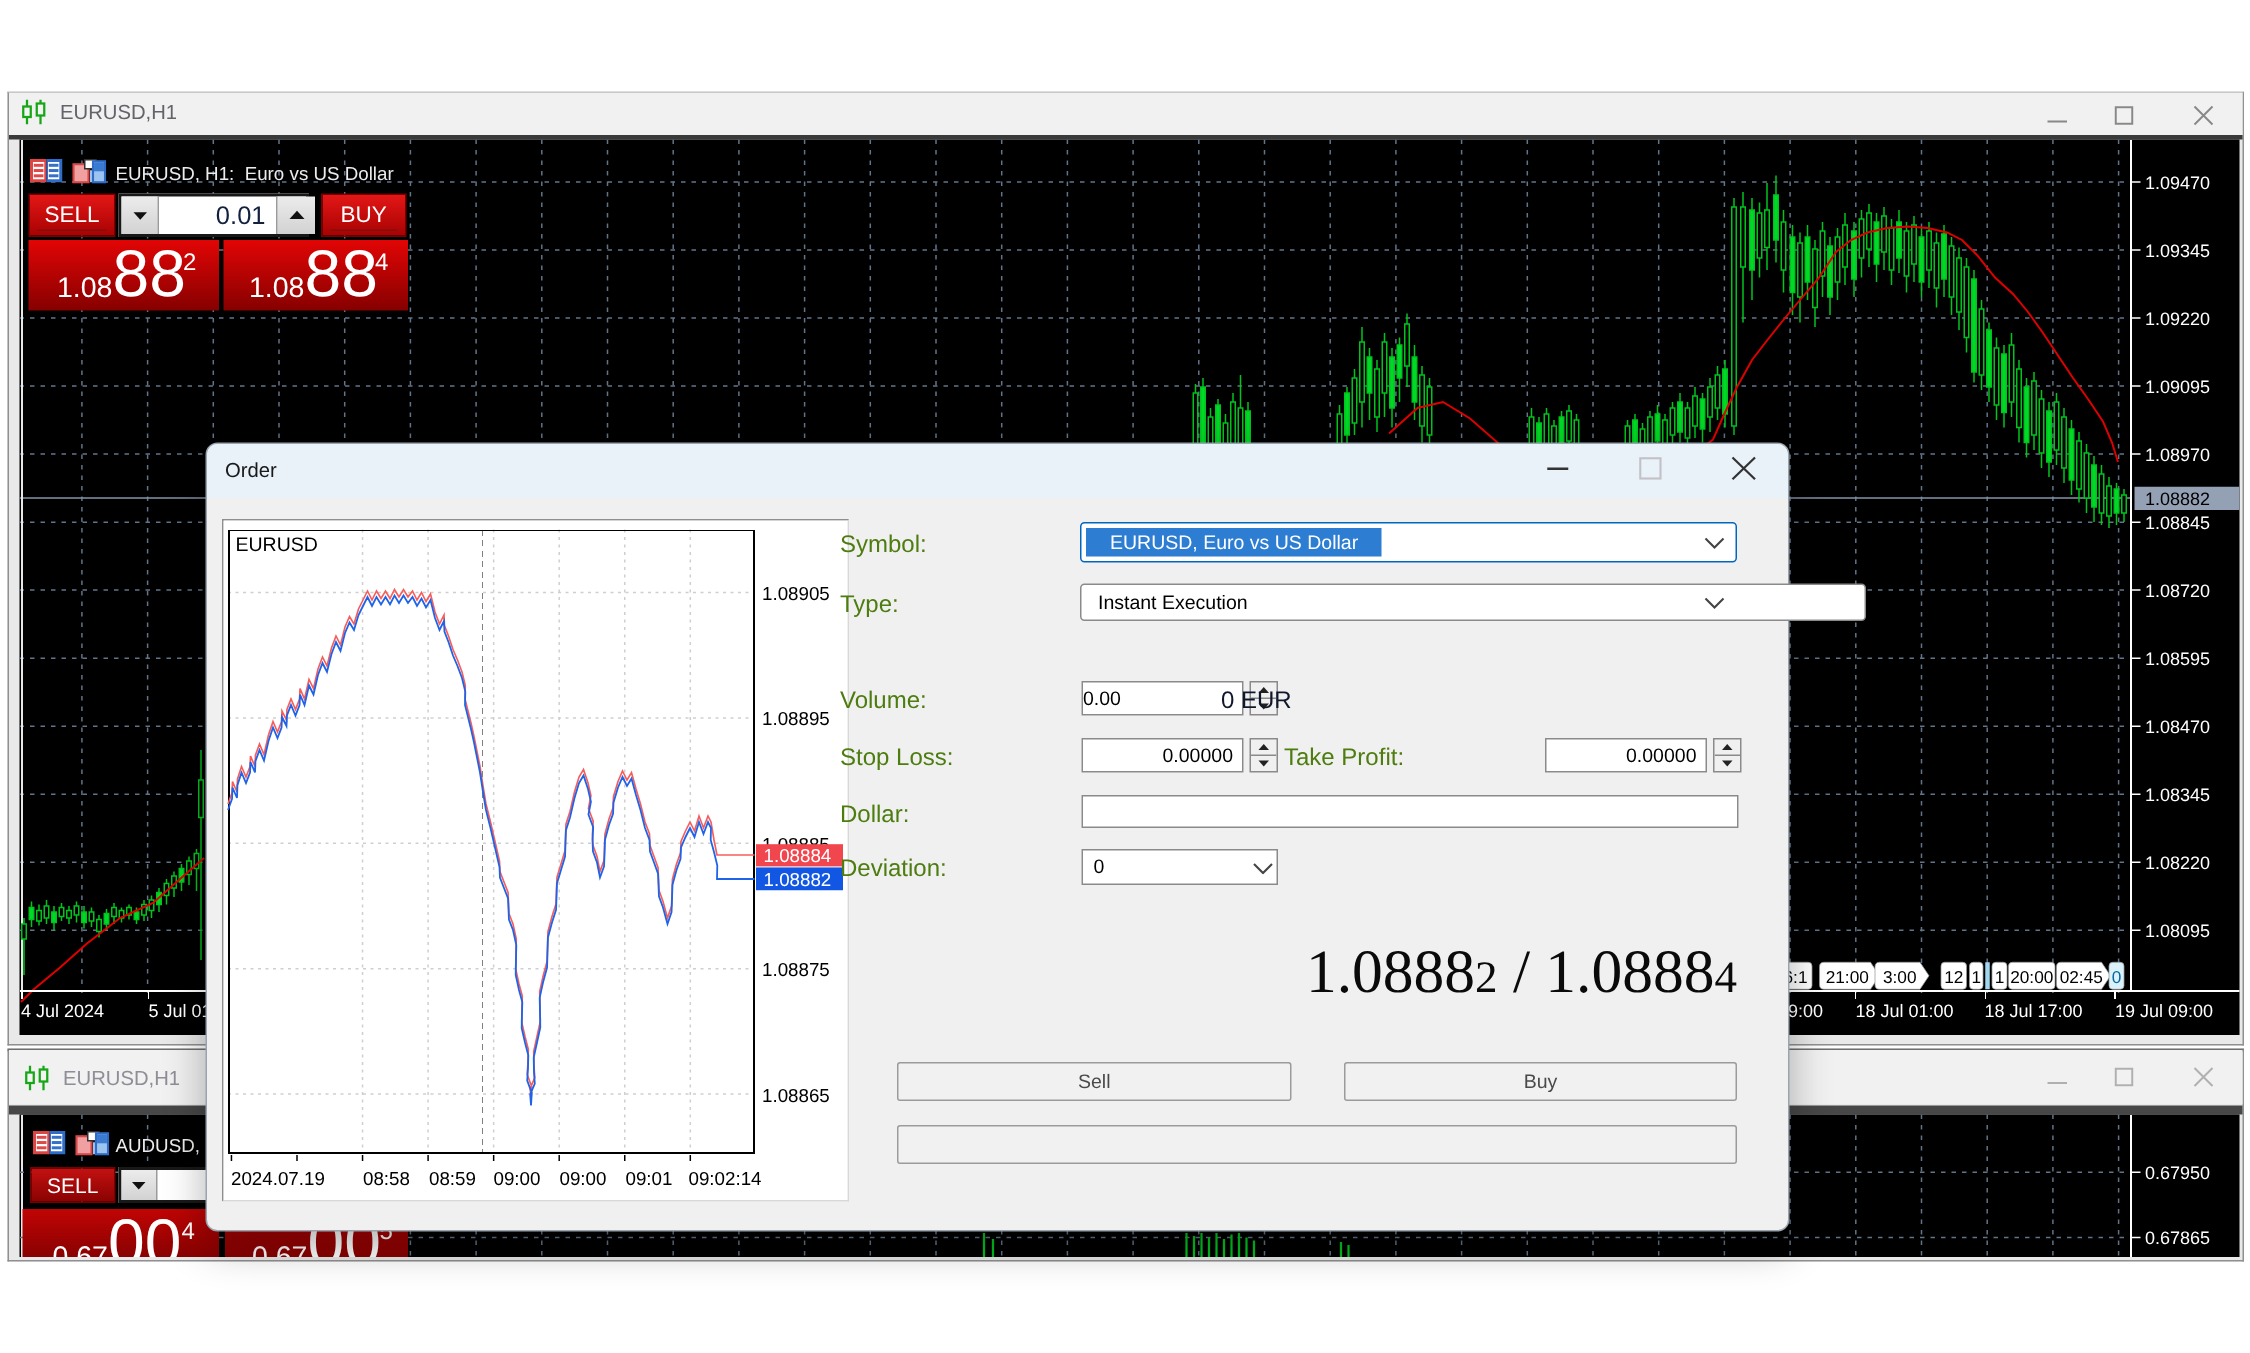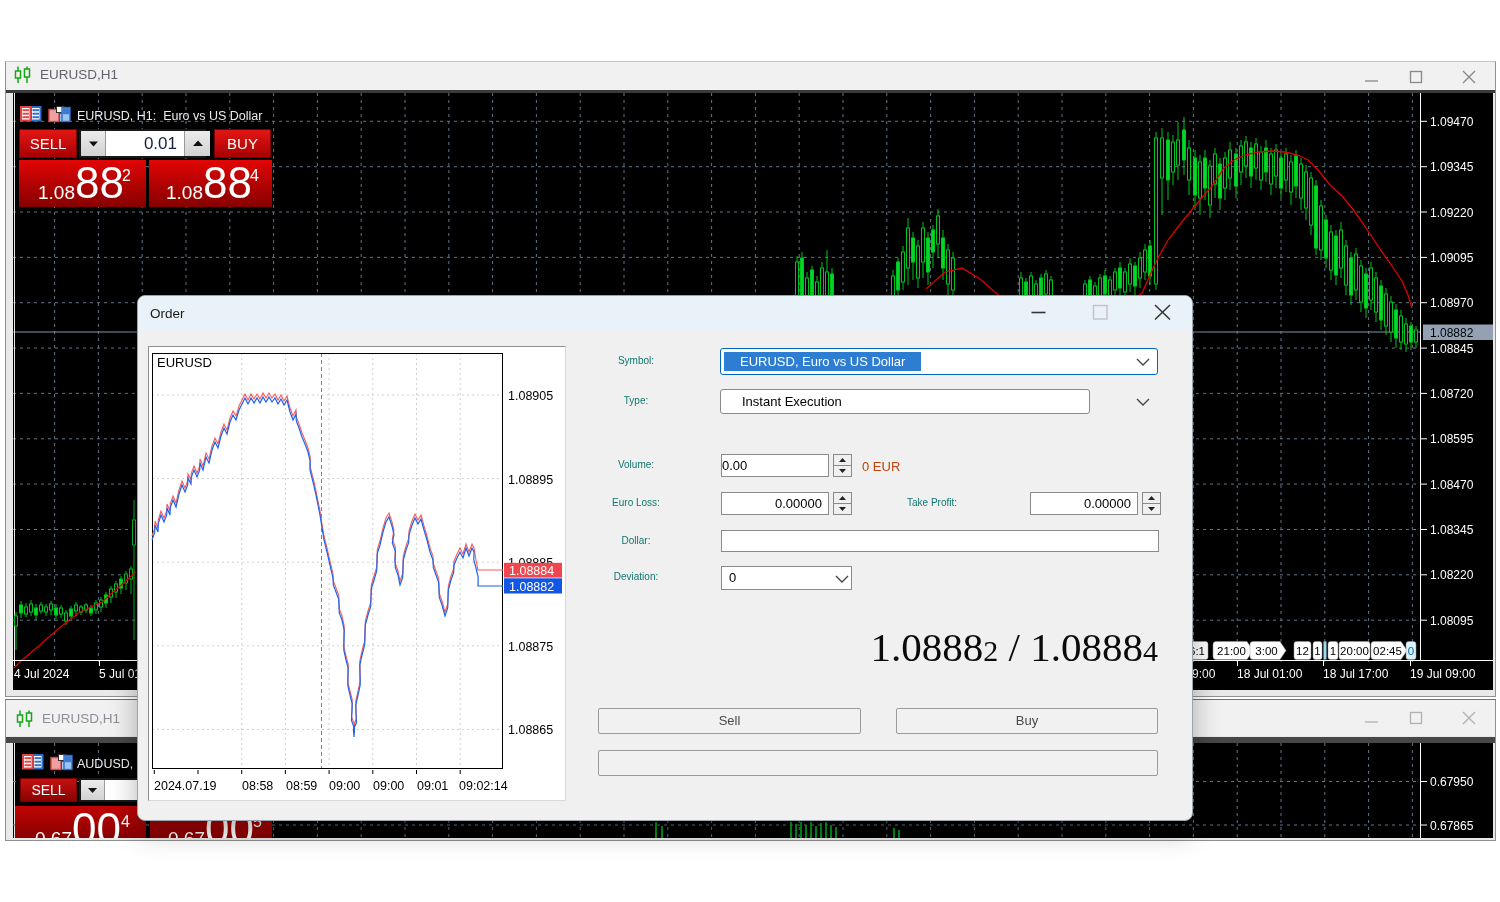--- a/index.html
+++ b/index.html
@@ -1,20 +1,20 @@
 <!DOCTYPE html>
 <html><head><meta charset="utf-8"><style>
 *{margin:0;padding:0;box-sizing:border-box}
 body{width:1500px;height:902px;background:#fff;font-family:"Liberation Sans",sans-serif;position:relative;overflow:hidden}
 .abs{position:absolute}
 .wlab{font-size:12px;fill:#fff}
 .blab{font-size:12.5px;fill:#000}
 .redbtn{background:linear-gradient(#e31616,#a80202);border:1px solid #7a0000;color:#fff;text-align:center}
 .pricebox{background:linear-gradient(#e20505,#860000);color:#fff}
-.lbl{position:absolute;font-size:10px;color:#0f766e;text-align:center}
+.lbl{position:absolute;font-size:16px;color:#4d7c0f;text-align:left}
 .inp{position:absolute;background:#fff;border:1px solid #8a8a8a;font-size:13px;color:#000}
 </style></head>
 <body>
 
 <div class="abs" style="left:5px;top:61px;width:1491px;height:636px;background:#e9e9e9;border:1px solid #909090;border-top:1px solid #c8c8c8"></div>
 <div class="abs" style="left:6px;top:62px;width:1489px;height:28px;background:#f1f1f1"></div>
 <svg class="abs" style="left:14px;top:66px" width="19" height="17" viewBox="0 0 19 17">
 <line x1="4" y1="0.5" x2="4" y2="17" stroke="#16a616" stroke-width="1.5"></line>
 <rect x="1.5" y="5" width="5" height="7" fill="#f4f4f4" stroke="#16a616" stroke-width="1.5"></rect>
 <line x1="13" y1="0.5" x2="13" y2="17" stroke="#16a616" stroke-width="1.5"></line>
@@ -586,36 +586,36 @@
 <text x="459" y="790" class="blab">09:02:14</text>
 </svg>
 
 <div class="lbl" style="left:560px;top:355px;width:152px">Symbol:</div>
 <div class="abs" style="left:720px;top:348px;width:438px;height:27px;background:#fff;border:1.6px solid #0067c0;border-radius:3px"></div>
 <div class="abs" style="left:724px;top:352px;height:19px;background:#2d7dd2;color:#fff;font-size:13px;line-height:19px;padding:0 16px">EURUSD, Euro vs US Dollar</div>
 <svg class="abs" style="left:1136px;top:358px" width="14" height="8" viewBox="0 0 14 8">
     <path d="M1,1 L7,7 L13,1" fill="none" stroke="#444" stroke-width="1.4"></path>
   </svg>
 <div class="lbl" style="left:560px;top:395px;width:152px">Type:</div>
-<div class="abs inp" style="left:720px;top:389px;width:370px;height:25px;border-radius:3px;line-height:23px;padding-left:21px">Instant Execution</div>
+<div class="abs inp" style="left:720px;top:389px;width:524px;height:25px;border-radius:3px;line-height:23px;padding-left:11px">Instant Execution</div>
 <svg class="abs" style="left:1136px;top:398px" width="14" height="8" viewBox="0 0 14 8">
     <path d="M1,1 L7,7 L13,1" fill="none" stroke="#444" stroke-width="1.4"></path>
   </svg>
 
 <div class="lbl" style="left:560px;top:459px;width:152px">Volume:</div>
 <div class="abs inp" style="left:721px;top:454px;width:108px;height:23px;text-align:left;line-height:21px;padding-right:6px">0.00</div>
 <div class="abs" style="left:833px;top:454px;width:19px;height:23px;border:1px solid #8a8a8a;background:#f0f0f0;box-sizing:border-box">
 <svg width="17" height="21" viewBox="0 0 17 21">
       <line x1="0" y1="10.5" x2="17" y2="10.5" stroke="#8a8a8a" stroke-width="1"></line>
 <path d="M5,7.0 L8.5,3.0 L12,7.0 Z" fill="#222"></path>
 <path d="M5,14.0 L8.5,18.0 L12,14.0 Z" fill="#222"></path>
     </svg></div>
-<div class="abs" style="left:862px;top:459px;font-size:13px;color:#c2410c">0 EUR</div>
-
-<div class="lbl" style="left:560px;top:497px;width:152px">Euro Loss:</div>
+<div class="abs" style="left:814px;top:459px;font-size:16px;color:#0f172a">0 EUR</div>
+
+<div class="lbl" style="left:560px;top:497px;width:152px">Stop Loss:</div>
 <div class="abs inp" style="left:721px;top:492px;width:108px;height:23px;text-align:right;line-height:21px;padding-right:6px">0.00000</div>
 <div class="abs" style="left:833px;top:492px;width:19px;height:23px;border:1px solid #8a8a8a;background:#f0f0f0;box-sizing:border-box">
 <svg width="17" height="21" viewBox="0 0 17 21">
       <line x1="0" y1="10.5" x2="17" y2="10.5" stroke="#8a8a8a" stroke-width="1"></line>
 <path d="M5,7.0 L8.5,3.0 L12,7.0 Z" fill="#222"></path>
 <path d="M5,14.0 L8.5,18.0 L12,14.0 Z" fill="#222"></path>
     </svg></div>
 <div class="lbl" style="left:856px;top:497px;width:152px">Take Profit:</div>
 <div class="abs inp" style="left:1030px;top:492px;width:108px;height:23px;text-align:right;line-height:21px;padding-right:6px">0.00000</div>
 <div class="abs" style="left:1142px;top:492px;width:19px;height:23px;border:1px solid #8a8a8a;background:#f0f0f0;box-sizing:border-box">

